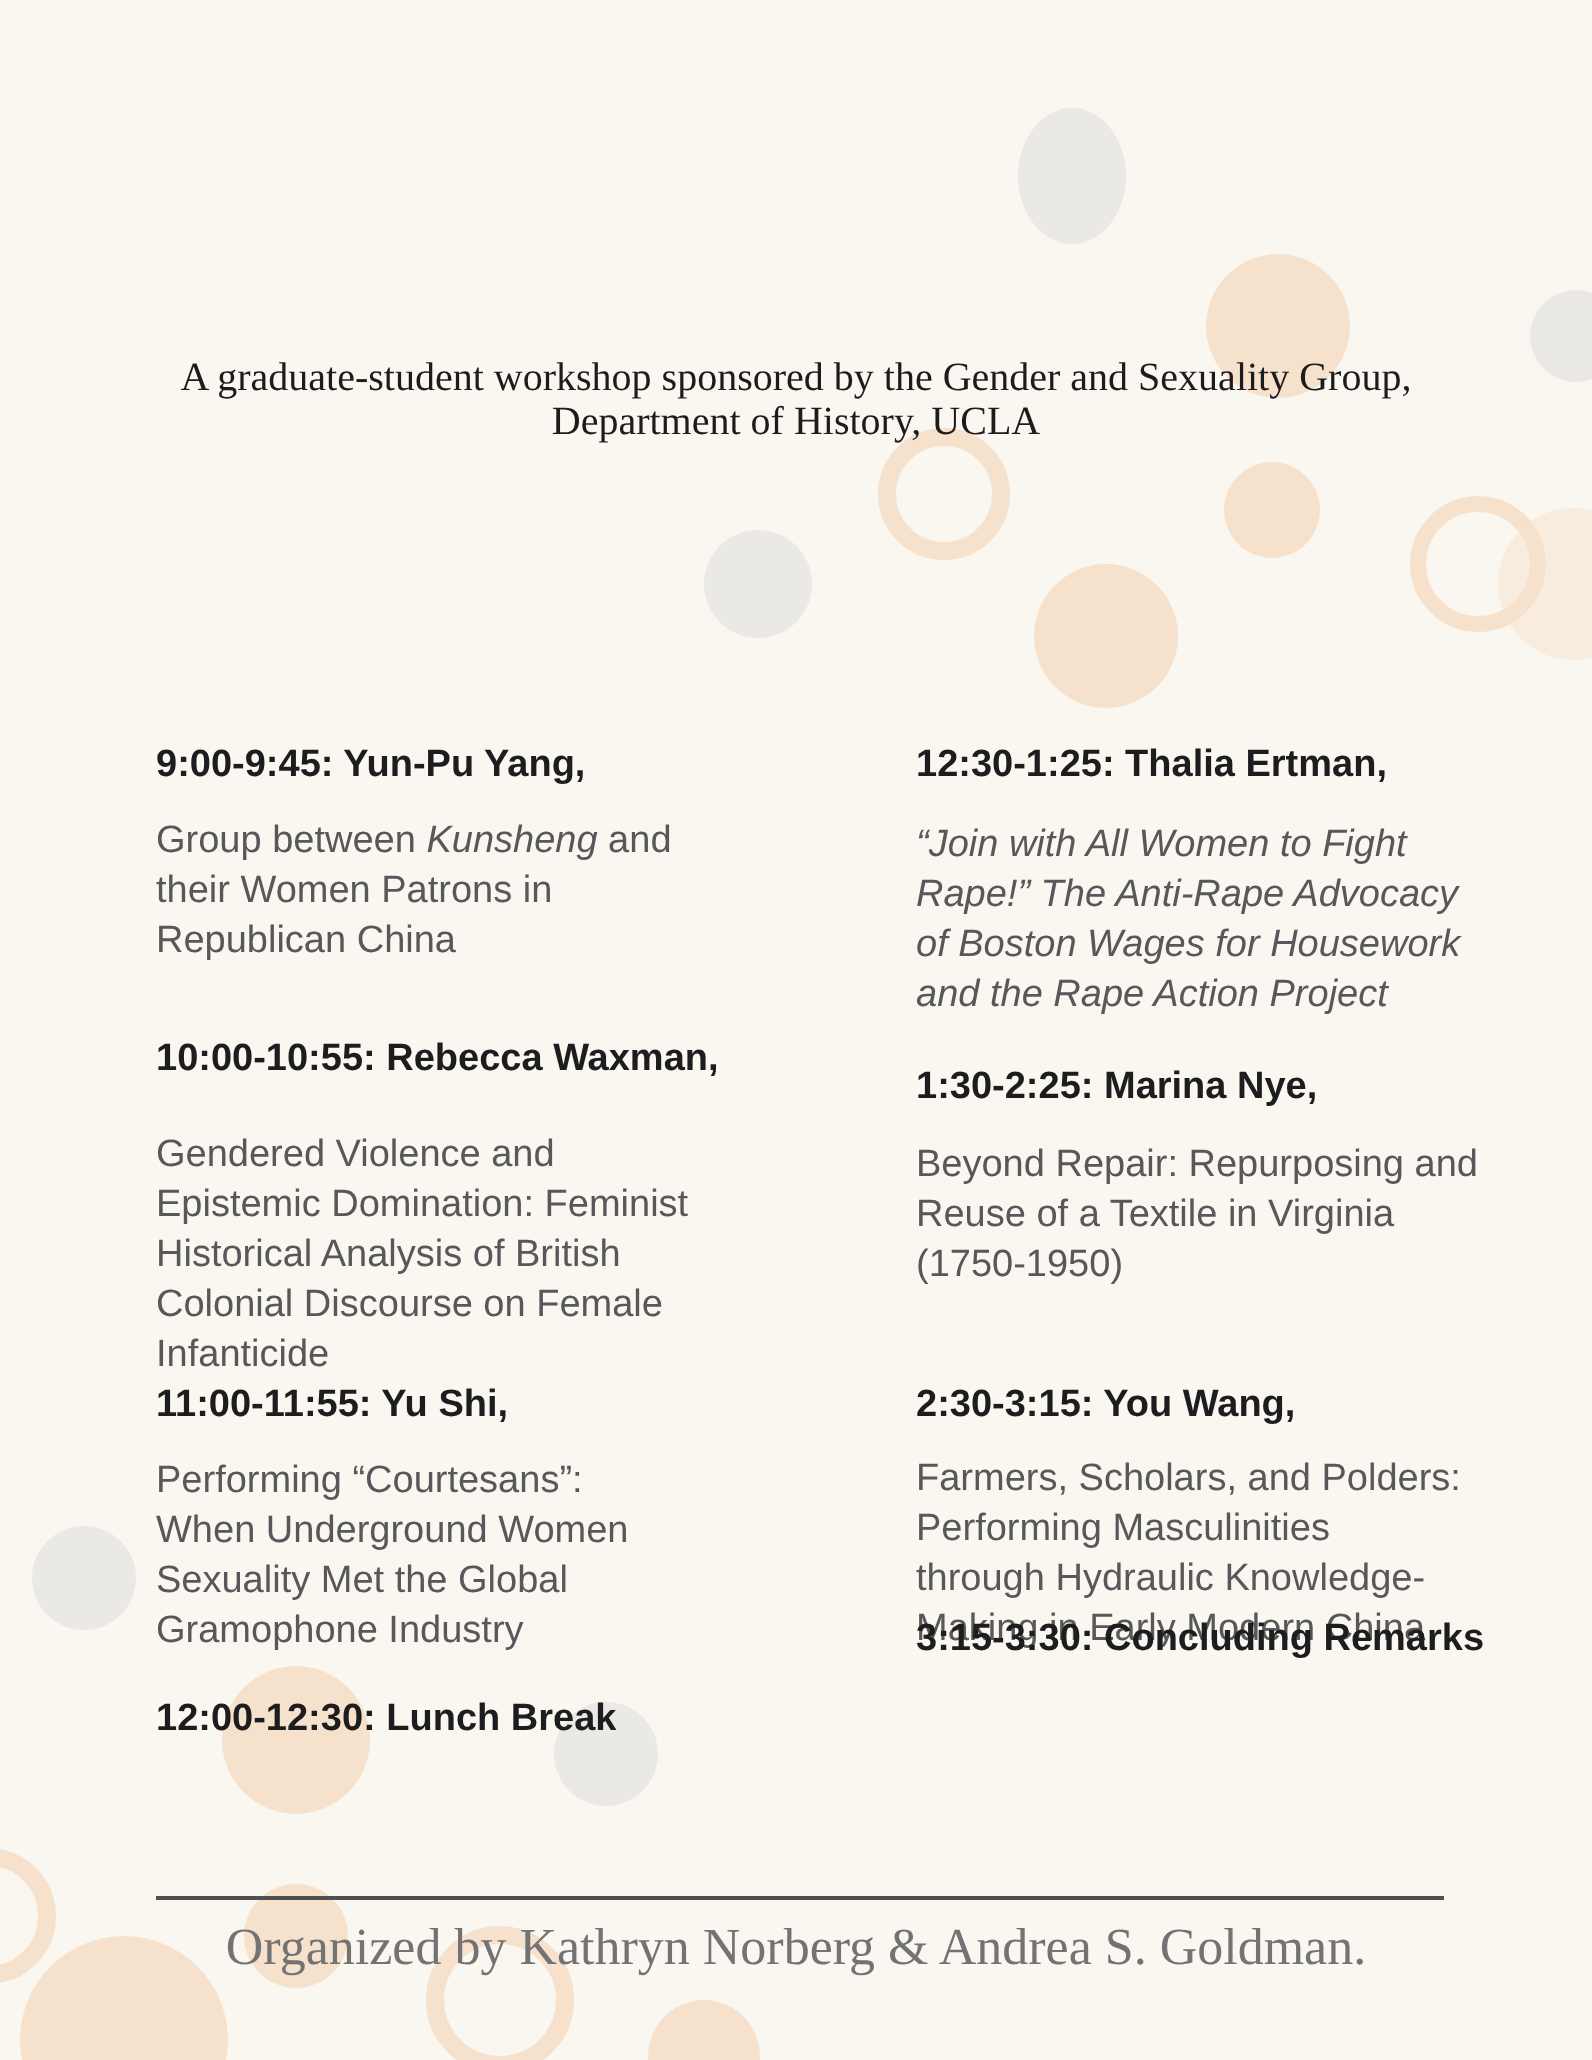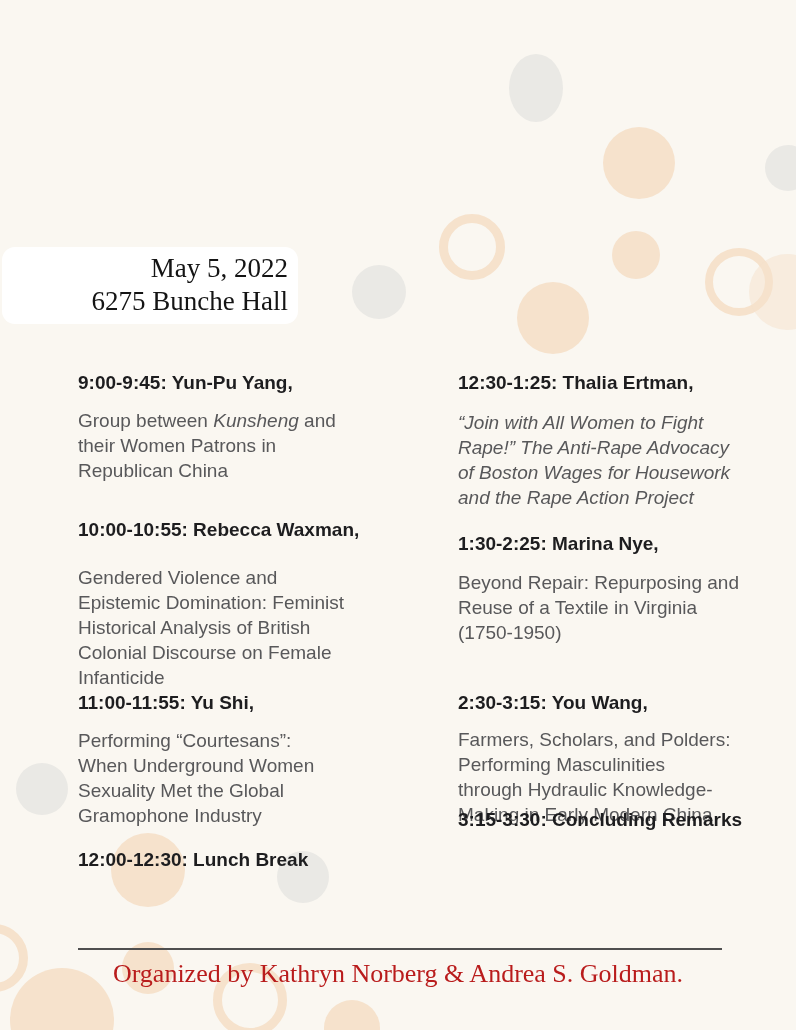--- a/index.html
+++ b/index.html
@@ -47,21 +47,21 @@
     font-size:19px;line-height:25px;color:#58585a;white-space:pre-line;
   }
   .sess-b em{font-style:italic;}
   .divider{
     position:absolute;left:78px;top:948px;width:644px;height:0;
     border-top:2px solid #4f4f4f;
   }
   .footer{
     position:absolute;top:959px;left:0;width:796px;text-align:center;
     font-family:"Liberation Serif", serif;
-    font-size:26px;color:#b91c1c;
+    font-size:26px;color:#737373;
   }
 </style>
 </head>
 <body>
 
 <div class="decor gray-fill" style="left:509px;top:54px;width:54px;height:68px;border-radius:50%;"></div>
 <div class="decor peach-fill" style="left:603px;top:127px;width:72px;height:72px;"></div>
 <div class="decor gray-fill" style="left:765px;top:145px;width:46px;height:46px;"></div>
 <div class="decor peach-fill" style="left:612px;top:231px;width:48px;height:48px;"></div>
 <div class="decor peach-ring" style="left:705px;top:248px;width:68px;height:68px;border-width:8px;"></div>
@@ -74,25 +74,23 @@
 <div class="decor gray-fill" style="left:277px;top:851px;width:52px;height:52px;"></div>
 <div class="decor peach-ring" style="left:-40px;top:924px;width:68px;height:68px;"></div>
 <div class="decor peach-fill" style="left:122px;top:942px;width:52px;height:52px;"></div>
 <div class="decor peach-fill" style="left:10px;top:968px;width:104px;height:104px;"></div>
 <div class="decor peach-ring" style="left:213px;top:963px;width:74px;height:74px;"></div>
 <div class="decor peach-fill" style="left:324px;top:1000px;width:56px;height:56px;"></div>
 
 <div class="content">
 
 
+  <div class="subtitle">A graduate-student workshop sponsored by the Gender and Sexuality Group,
+Department of History, UCLA</div>
 
-  <div class="datebox">
-    <div class="datetext">May 5, 2022
-6275 Bunche Hall</div>
-  </div>
 
   <div class="col col-left">
     <div class="sess-h" style="top:371px;">9:00-9:45: Yun-Pu Yang,</div>
     <div class="sess-b" style="top:408px;"><span>Group between </span><em>Kunsheng</em><span> and
 their Women Patrons in
 Republican China</span></div>
 
     <div class="sess-h" style="top:518px;">10:00-10:55: Rebecca Waxman,</div>
     <div class="sess-b" style="top:565px;">Gendered Violence and
 Epistemic Domination: Feminist

